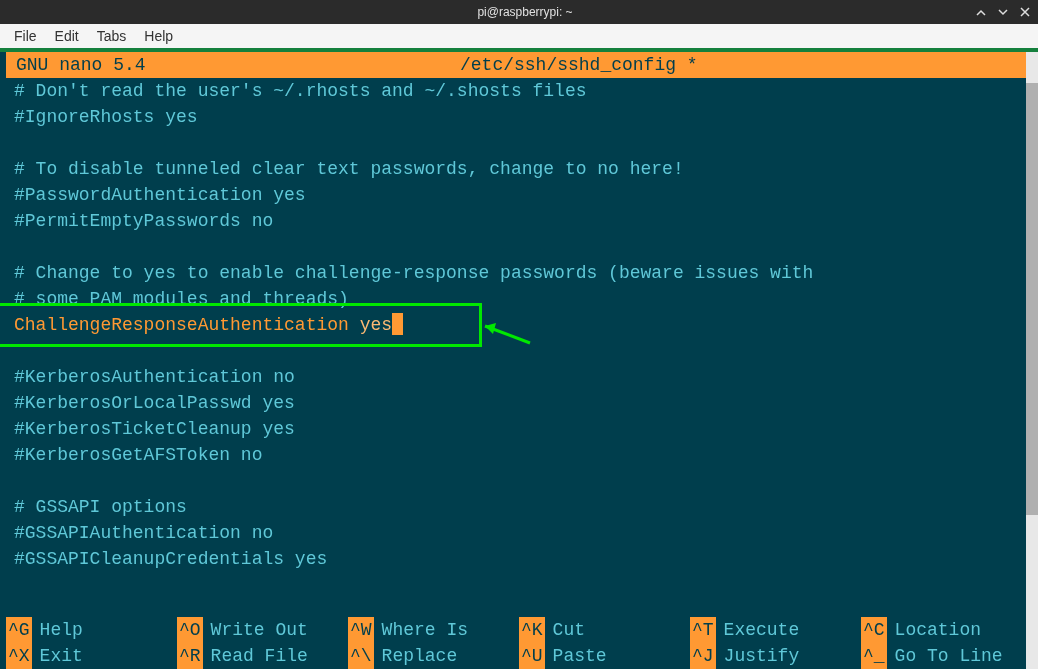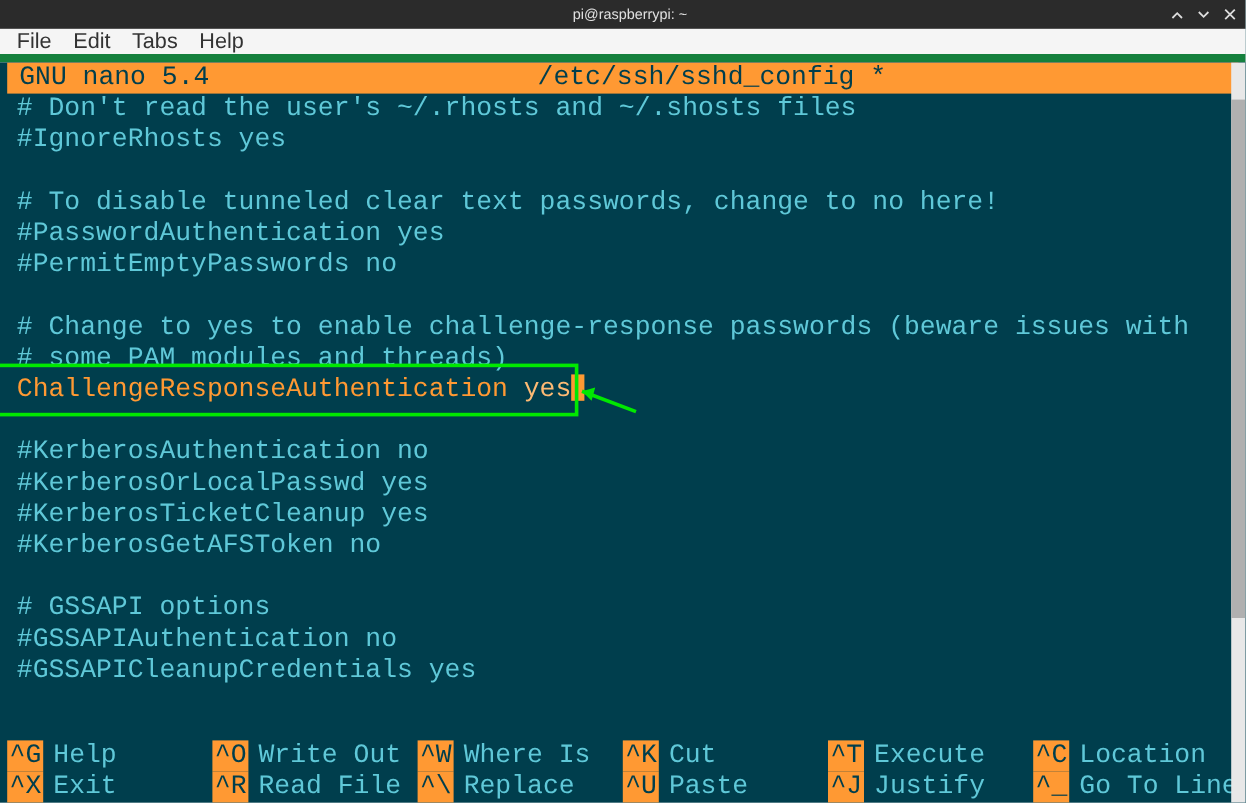--- a/index.html
+++ b/index.html
@@ -48,33 +48,33 @@
       font-family: sans-serif;
     }
     .menubar {
       background: #f5f5f5;
       height: 28px;
       display: flex;
       align-items: center;
       padding: 0 6px;
       gap: 2px;
       font-family: sans-serif;
-      font-size: 18px;
-      border-bottom: 7px solid #15803d;
+      font-size: 14px;
+      border-bottom: 4px solid #15803d;
     }
     .menu-item {
       padding: 4px 8px;
       cursor: pointer;
       color: #333;
     }
     .terminal {
       background: #003e4d;
       height: calc(100% - 52px);
       font-family: "Courier New", monospace;
-      font-size: 22px;
+      font-size: 18px;
       line-height: 26px;
       position: relative;
       padding: 0;
       overflow: hidden;
     }
     .nano-header {
       background: #ff9933;
       color: #003e4d;
       display: flex;
       margin: 0 6px;

